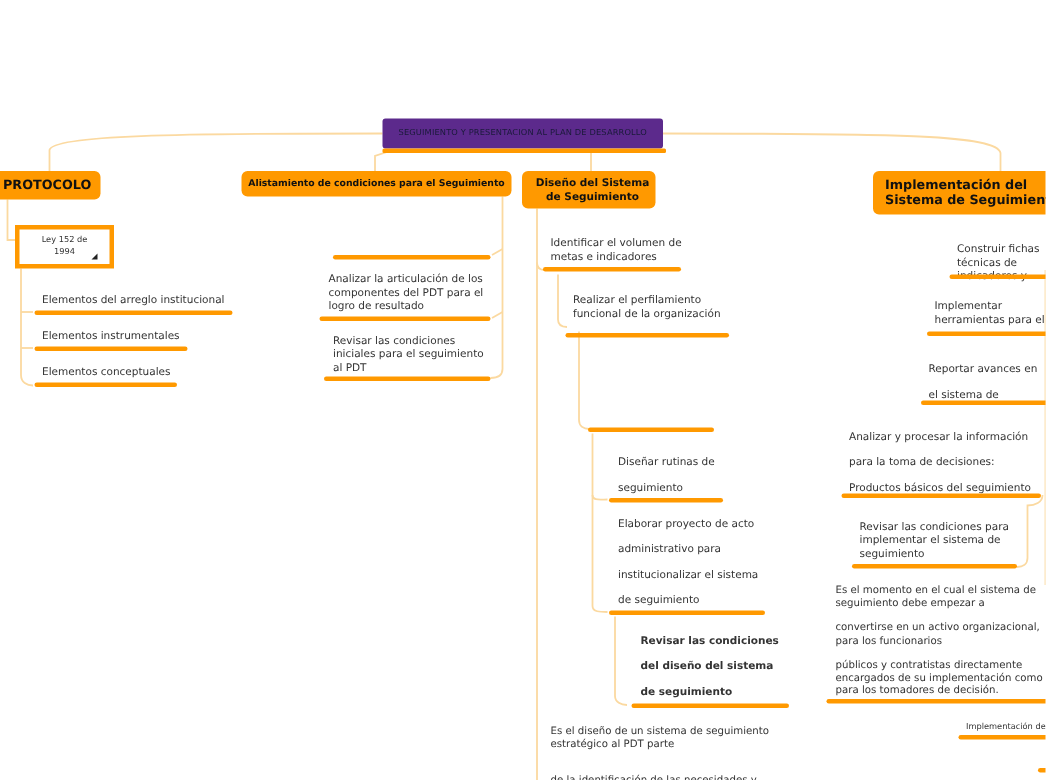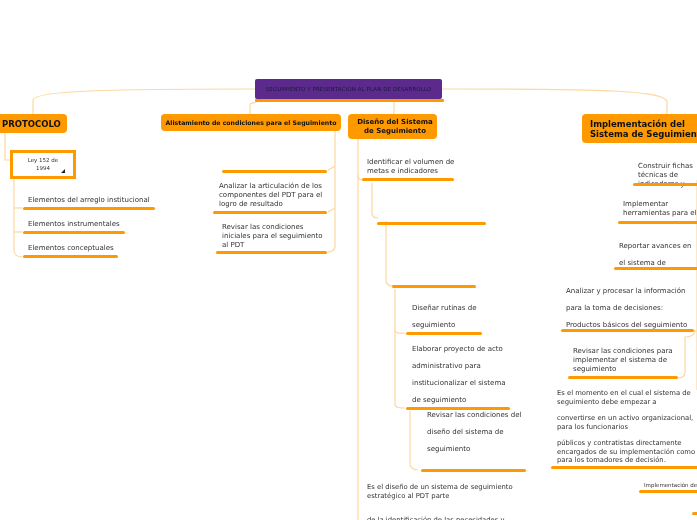--- a/index.html
+++ b/index.html
@@ -74,27 +74,28 @@
   <div class="leaf" style="left:219px;top:182px;width:110px;"><span>Analizar la articulación de los componentes del PDT para el logro de resultado</span></div>
   <div class="bar" style="left:213px;top:211px;width:114px;"></div>
   <div class="leaf" style="left:222px;top:223px;width:106px;"><span>Revisar las condiciones iniciales para el seguimiento al PDT</span></div>
   <div class="bar" style="left:216px;top:251px;width:111px;"></div>
 
   <div class="main" style="left:348px;top:114px;width:89px;height:25px;font-size:7px;line-height:9px;padding-left:7px;box-sizing:border-box;text-align:center;">
     <span style="width:80px;">Diseño del Sistema de Seguimiento</span>
   </div>
   <div class="leaf" style="left:367px;top:158px;width:90px;"><span>Identificar el volumen de metas e indicadores</span></div>
   <div class="bar" style="left:362px;top:178px;width:92px;"></div>
+  <div class="leaf" style="left:382px;top:196px;width:105px;"><span>Realizar el perfilamiento funcional de la organización</span></div>
   <div class="bar" style="left:377px;top:222px;width:109px;"></div>
   <div class="bar" style="left:392px;top:285px;width:84px;"></div>
   <div class="leaf" style="left:412px;top:300px;width:75px;line-height:17px;"><span>Diseñar rutinas de seguimiento</span></div>
   <div class="bar" style="left:406px;top:332px;width:76px;"></div>
   <div class="leaf" style="left:412px;top:341px;width:98px;line-height:17px;"><span>Elaborar proyecto de acto administrativo para institucionalizar el sistema de seguimiento</span></div>
   <div class="bar" style="left:406px;top:407px;width:104px;"></div>
-  <div class="leaf" style="left:427px;top:407px;width:100px;line-height:17px;"><span>Revisar las condiciones del diseño del sistema de seguimiento</span></div>
+  <div class="leaf" style="left:427px;top:419px;width:100px;line-height:17px;font-weight:bold;"><span>Revisar las condiciones del diseño del sistema de seguimiento</span></div>
   <div class="bar" style="left:421px;top:469px;width:105px;"></div>
   <div class="leaf" style="left:367px;top:483px;width:165px;font-size:6.8px;line-height:8.5px;">
     <div>Es el diseño de un sistema de seguimiento estratégico al PDT parte</div>
     <div style="margin-top:16px;">de la identificación de las necesidades y</div>
   </div>
 
   <div class="main" style="left:582px;top:114px;width:130px;height:29px;font-size:8.5px;line-height:10px;padding-left:8px;box-sizing:border-box;">
     <span style="white-space:normal;width:130px;">Implementación del Sistema de Seguimiento</span>
   </div>
   <div class="leaf" style="left:638px;top:162px;width:70px;white-space:nowrap;overflow:hidden;">

